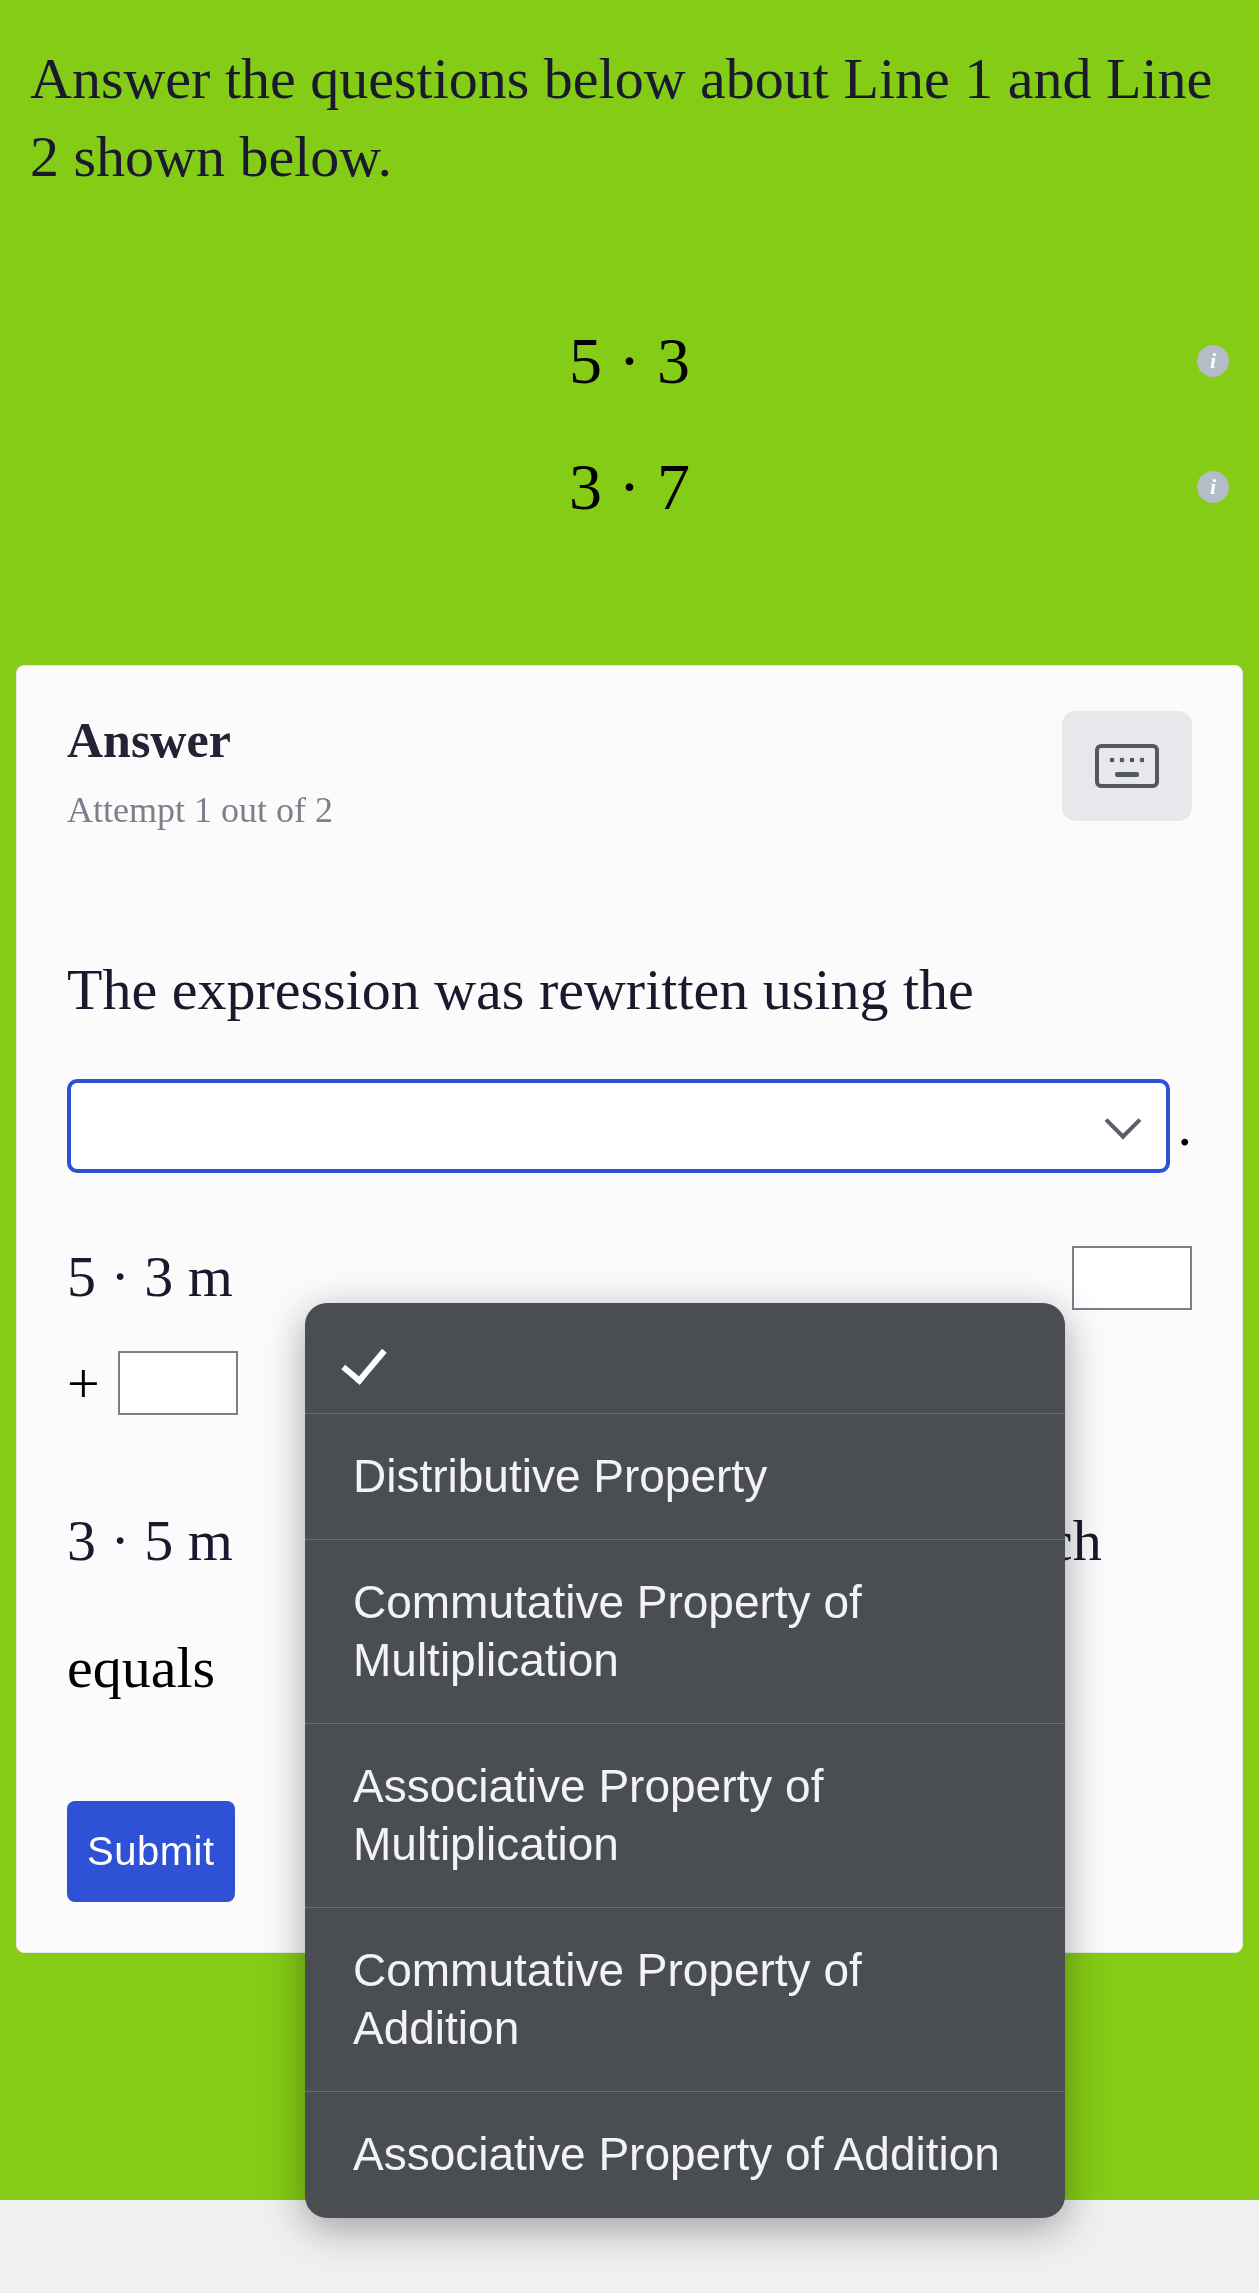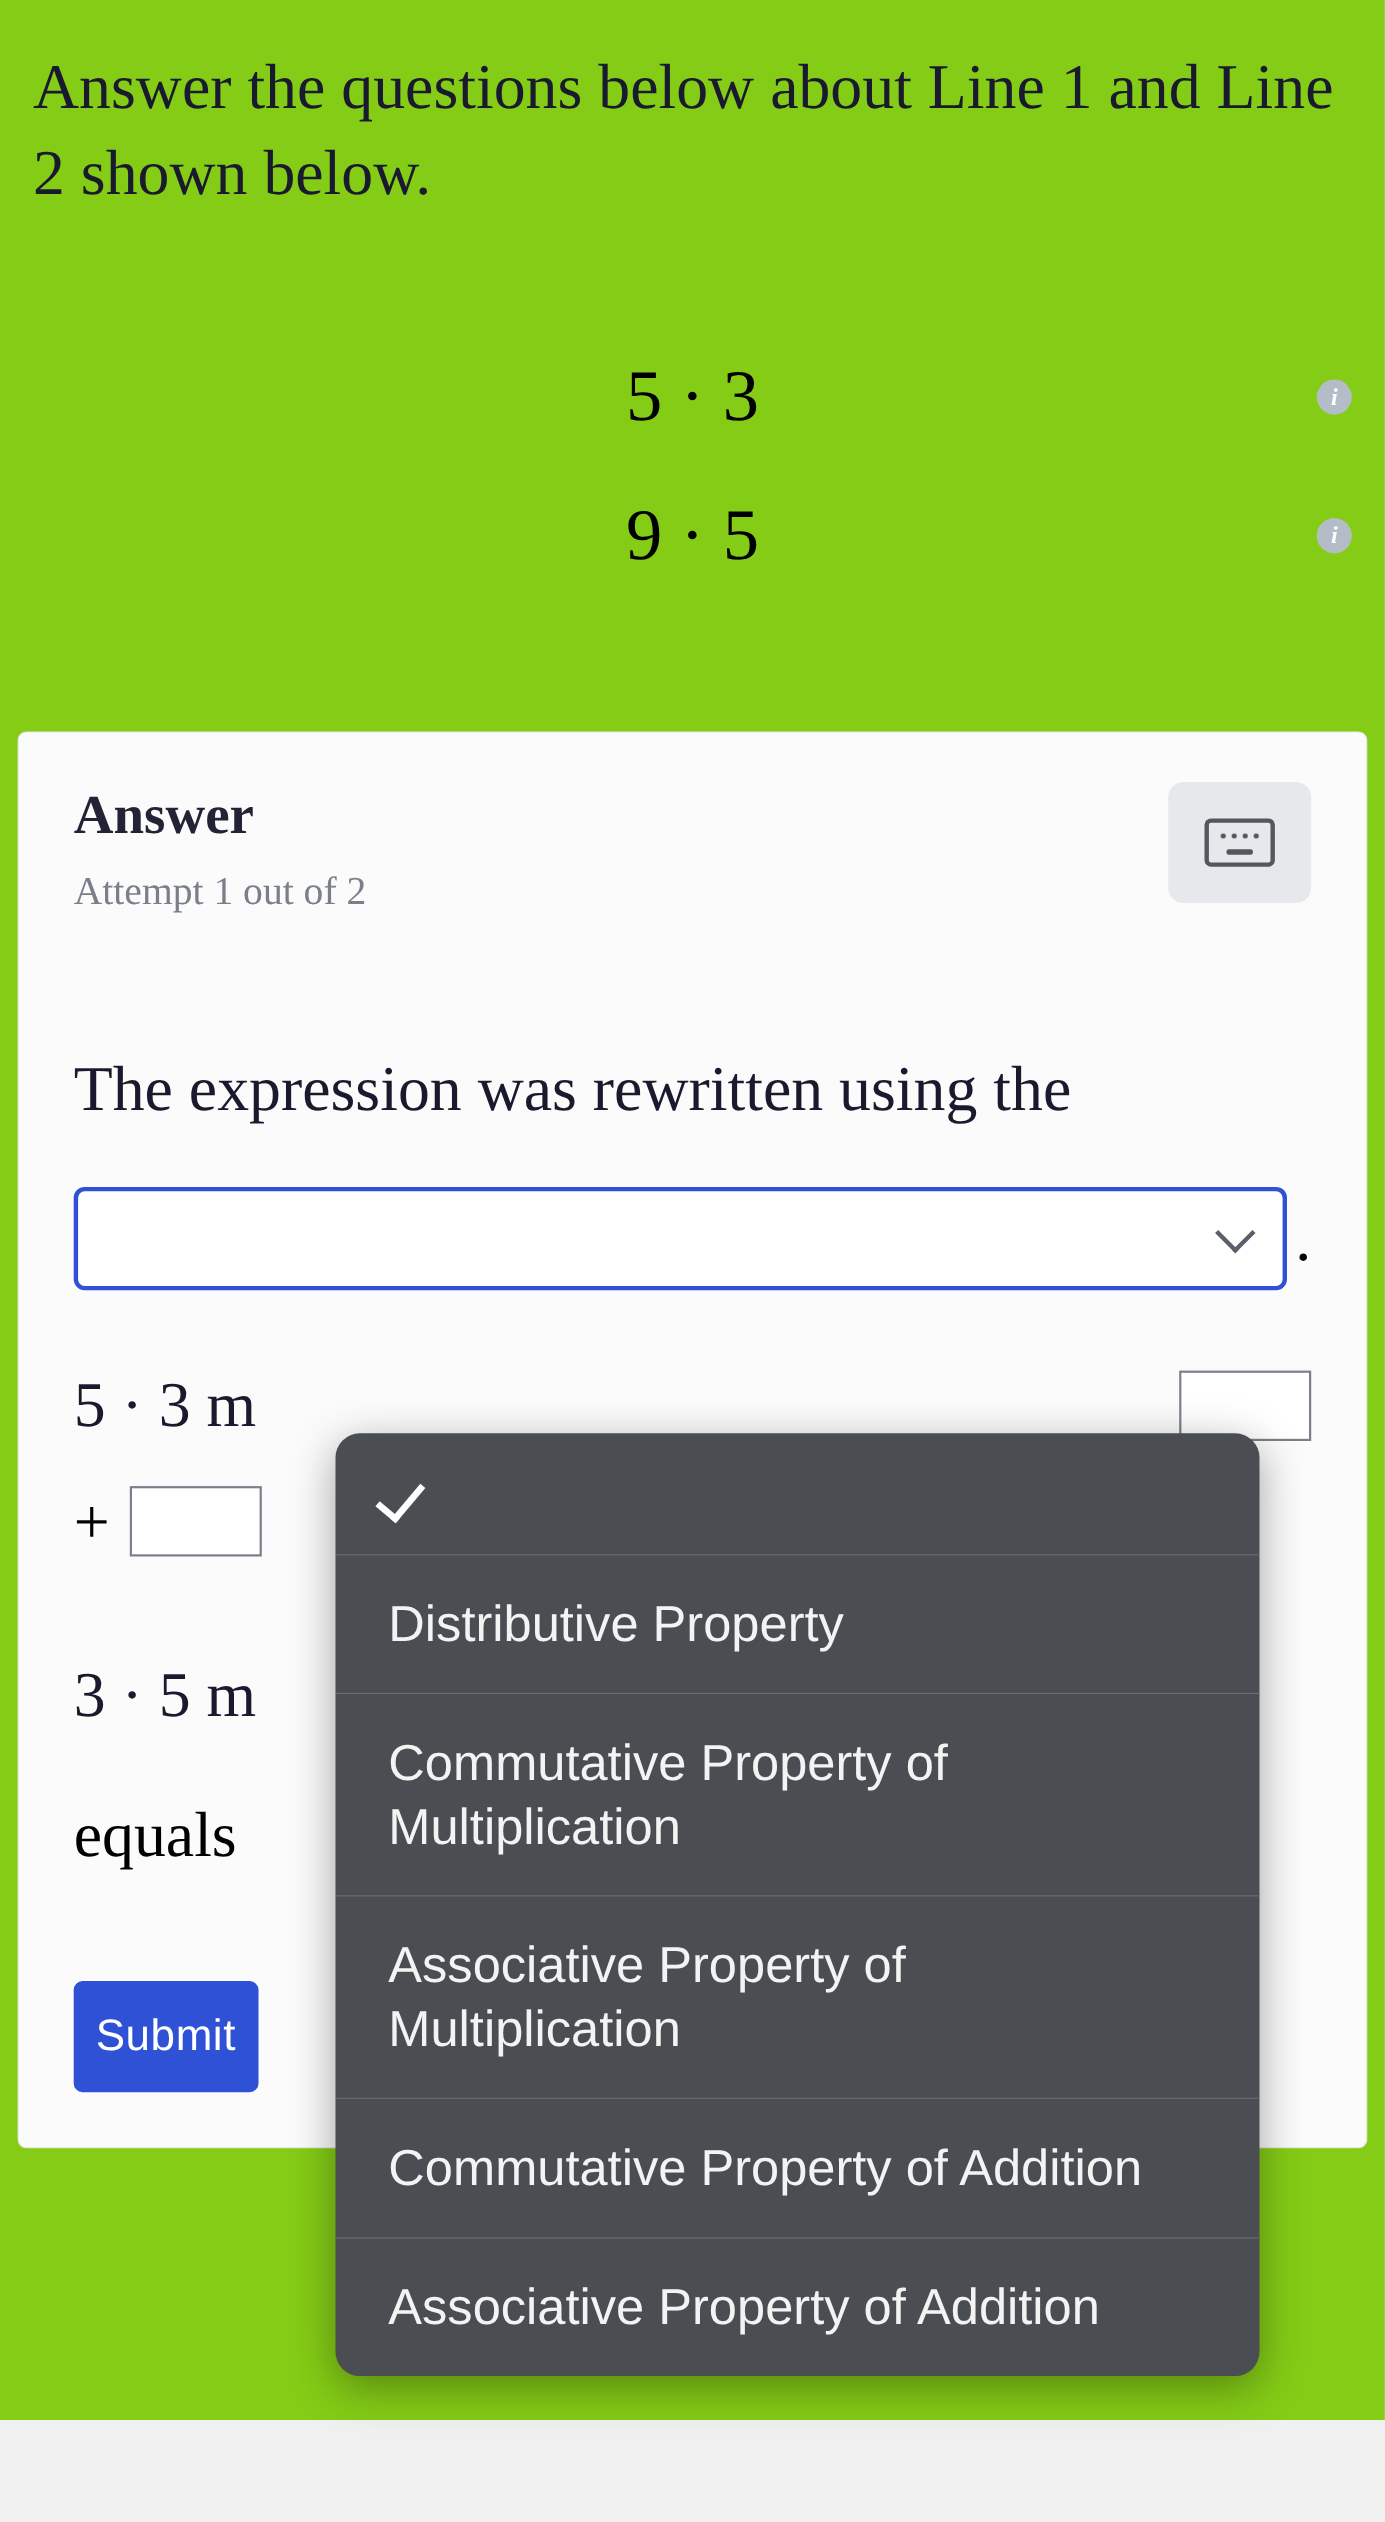--- a/index.html
+++ b/index.html
@@ -190,21 +190,21 @@
     border: none;
     border-radius: 8px;
     padding: 28px 20px;
     letter-spacing: 0.5px;
   }
   
   .dropdown {
     position: absolute;
     left: 305px;
     top: 1303px;
-    width: 840px;
+    width: 760px;
     background: #4a4d52;
     border-radius: 22px;
     overflow: hidden;
     box-shadow: 0 10px 40px rgba(0,0,0,0.35);
     font-family: -apple-system, Helvetica, Arial, sans-serif;
   }
   .dd-item {
     padding: 34px 48px;
     color: #f3f3f4;
     font-size: 46px;
@@ -229,21 +229,21 @@
 <div class="page">
 
   <div class="prompt">Answer the questions below about Line 1 and Line 2 shown below.</div>
 
   <div class="expressions">
     <div class="expr-row">
       <span class="expr math">5 · 3</span>
       <span class="info-icon">i</span>
     </div>
     <div class="expr-row">
-      <span class="expr math">9 · 5</span>
+      <span class="expr math">3 · 7</span>
       <span class="info-icon">i</span>
     </div>
   </div>
 
   <div class="answer-card">
     <div class="answer-header">
       <div>
         <div class="answer-title">Answer</div>
         <div class="attempt">Attempt 1 out of 2</div>
       </div>

